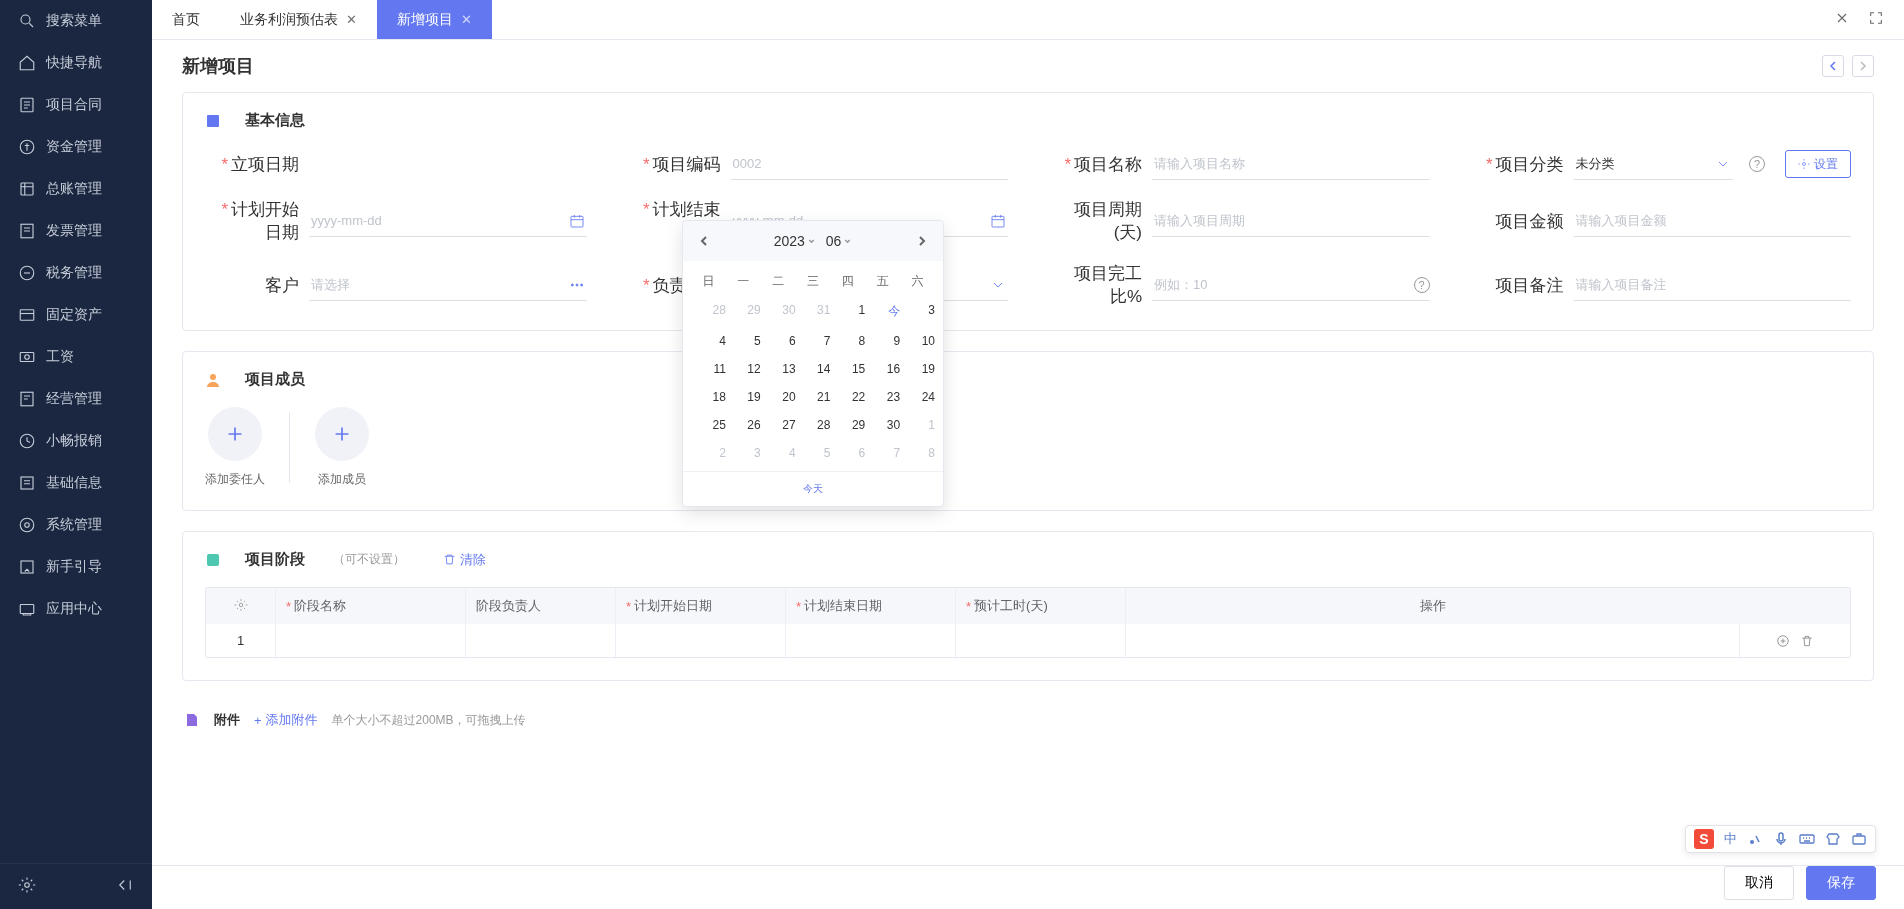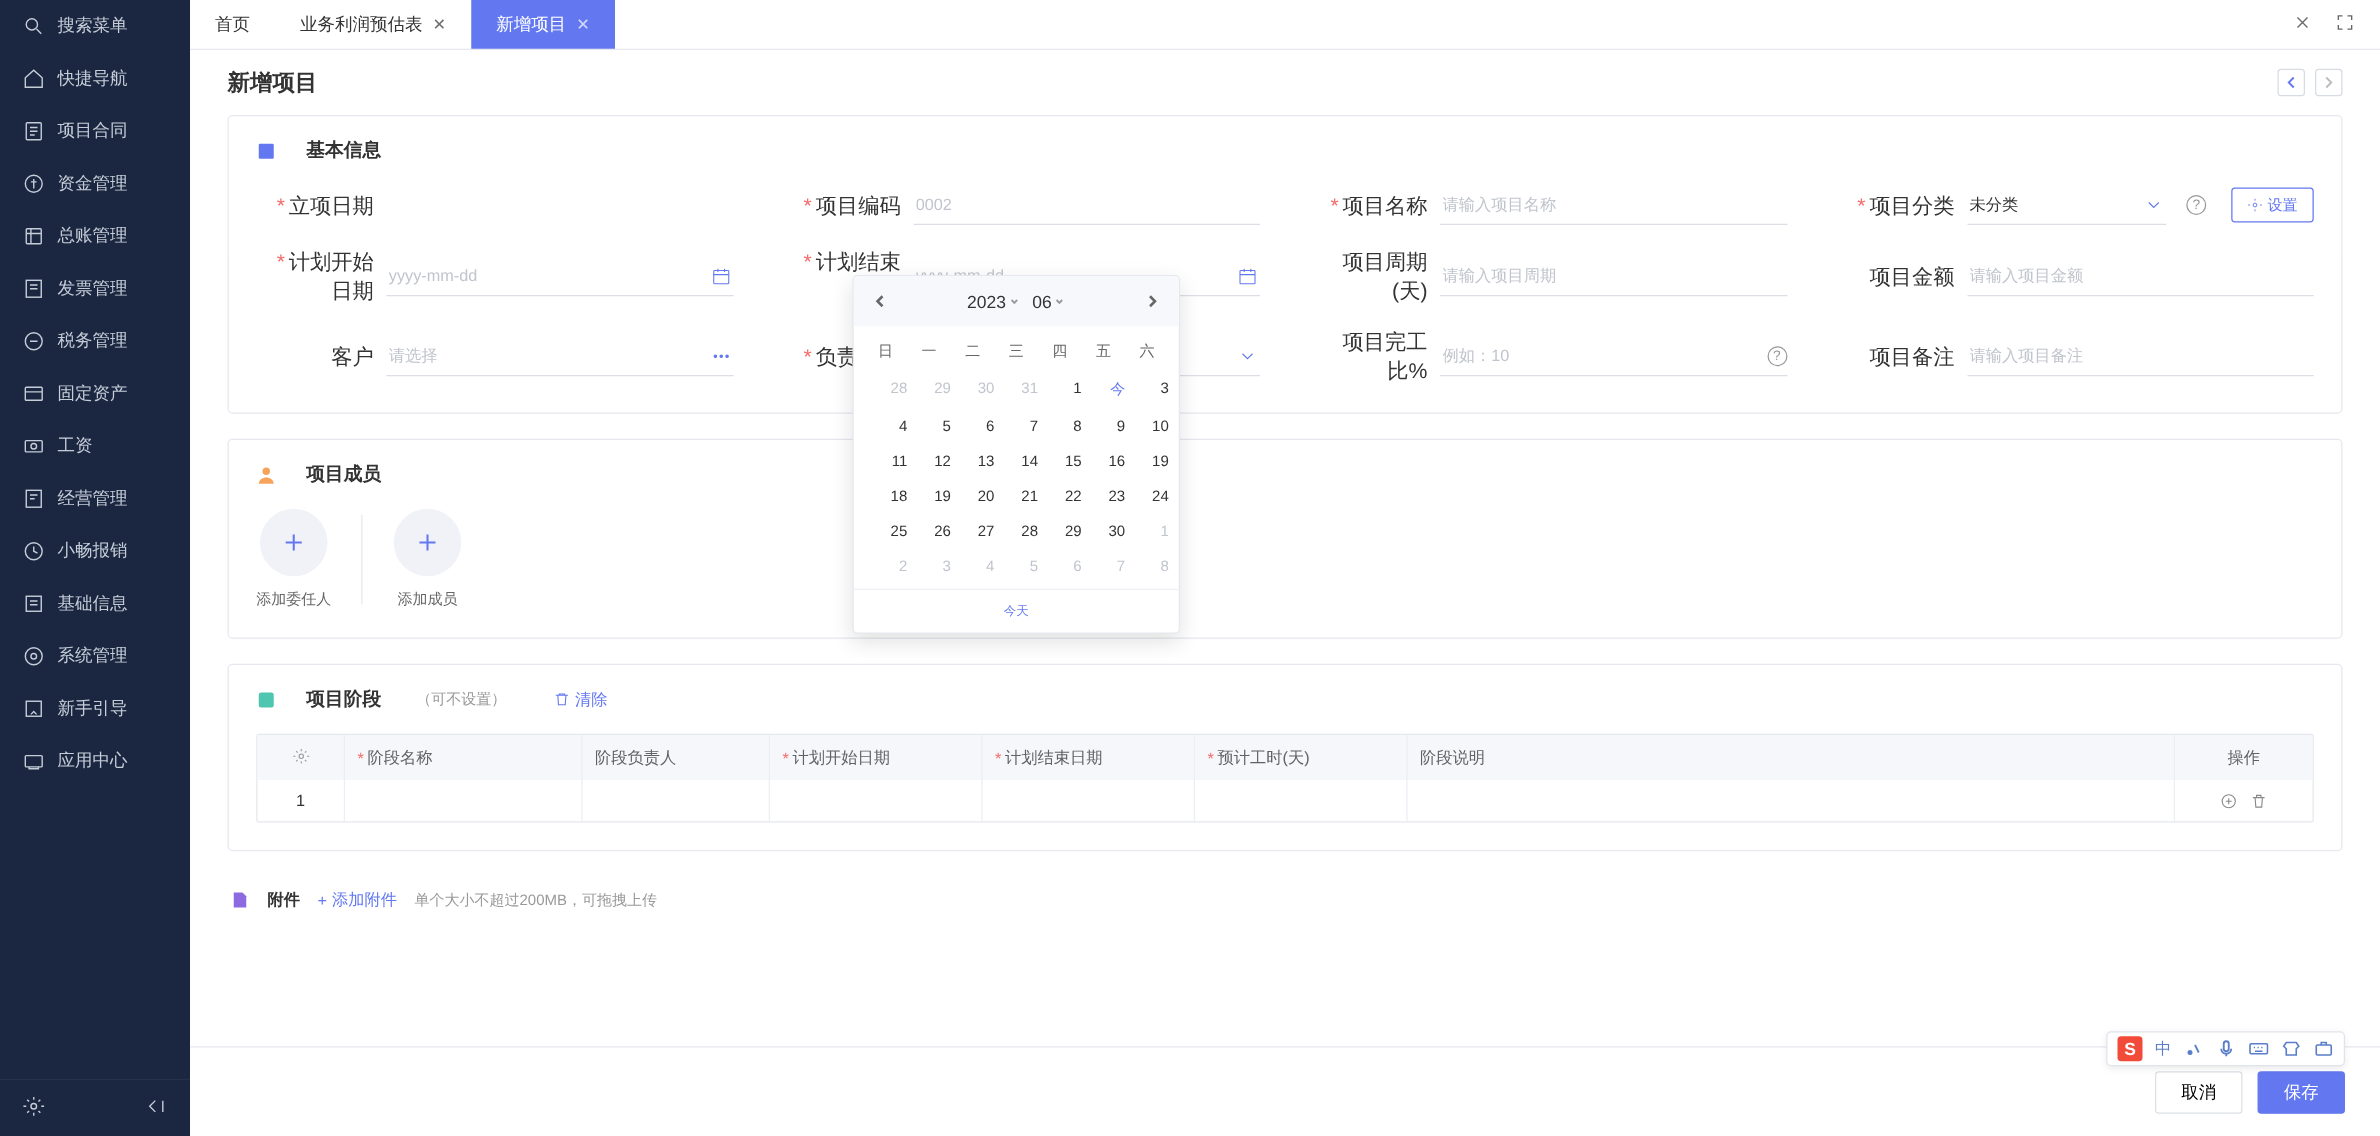--- a/index.html
+++ b/index.html
@@ -78,21 +78,21 @@
   .st-cell .gear svg { width: 14px; height: 14px; stroke: #999; fill: none; stroke-width: 1.5; }
   .row-actions { display: inline-flex; gap: 10px; }
   .row-actions svg { width: 14px; height: 14px; stroke: #888; fill: none; stroke-width: 1.5; cursor: pointer; }
 
   
   .attach-row { display: flex; align-items: center; gap: 14px; }
   .link-blue { color: #6378f0; cursor: pointer; display: inline-flex; align-items: center; gap: 4px; }
   .attach-hint { color: #999; font-size: 12px; }
 
   
-  .footer { position: absolute; left: 0; right: 0; bottom: 0; height: 72px; border-top: 1px solid #e5e8ee; background: #fff; display: flex; align-items: center; justify-content: flex-end; padding: 0 28px; gap: 12px; }
+  .footer { position: absolute; left: 0; right: 0; bottom: 0; height: 44px; border-top: 1px solid #e5e8ee; background: #fff; display: flex; align-items: flex-start; justify-content: flex-end; padding: 0 28px; gap: 12px; }
   .btn { height: 34px; padding: 0 20px; border-radius: 3px; font-size: 14px; cursor: pointer; border: 1px solid #dcdfe6; background: #fff; }
   .btn.primary { background: #6378f0; border-color: #6378f0; color: #fff; }
 
   
   .datepicker { position: absolute; left: 682px; top: 220px; width: 262px; background: #fff; border: 1px solid #e5e8ee; border-radius: 4px; box-shadow: 0 6px 18px rgba(0,0,0,0.12); z-index: 100; }
   .dp-head { height: 40px; display: flex; align-items: center; justify-content: center; gap: 10px; background: #f6f8fc; position: relative; border-radius: 4px 4px 0 0; }
   .dp-nav { position: absolute; width: 22px; height: 22px; display: flex; align-items: center; justify-content: center; cursor: pointer; }
   .dp-nav.left { left: 10px; }
   .dp-nav.right { right: 10px; }
   .dp-nav svg { width: 12px; height: 12px; stroke: #666; stroke-width: 2; fill: none; }
@@ -491,23 +491,20 @@
               <span class="req">*</span>
               <span>计划开始日期</span>
             </div>
           <div class="st-cell">
               <span class="req">*</span>
               <span>计划结束日期</span>
             </div>
           <div class="st-cell">
               <span class="req">*</span>
               <span>预计工时(天)</span>
-            </div>
-          <div class="st-cell">
-              <span>阶段说明</span>
             </div>
           <div class="st-cell">
               <span>操作</span>
             </div>
         </div>
         <div class="st-row">
           <div class="st-cell center">1</div>
           <div class="st-cell"></div>
           <div class="st-cell"></div>
           <div class="st-cell"></div>

